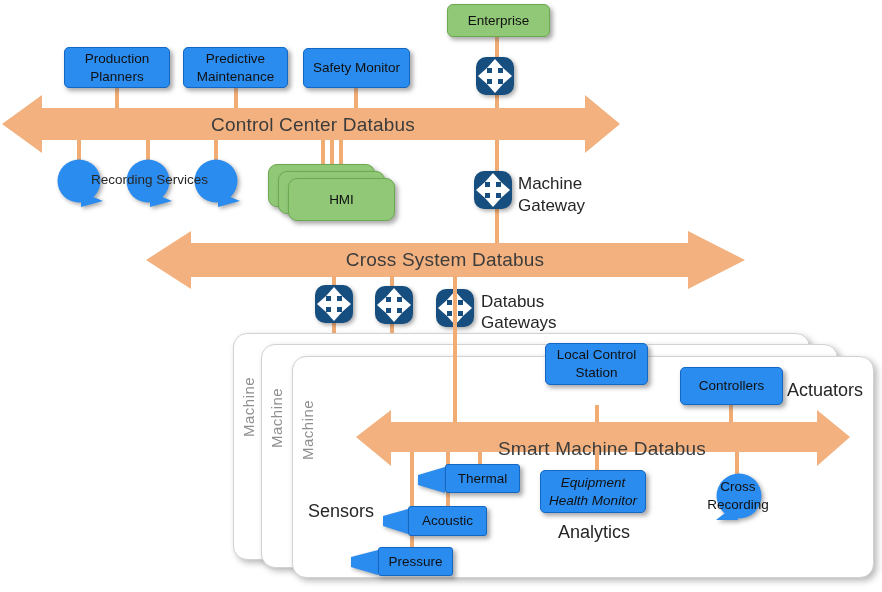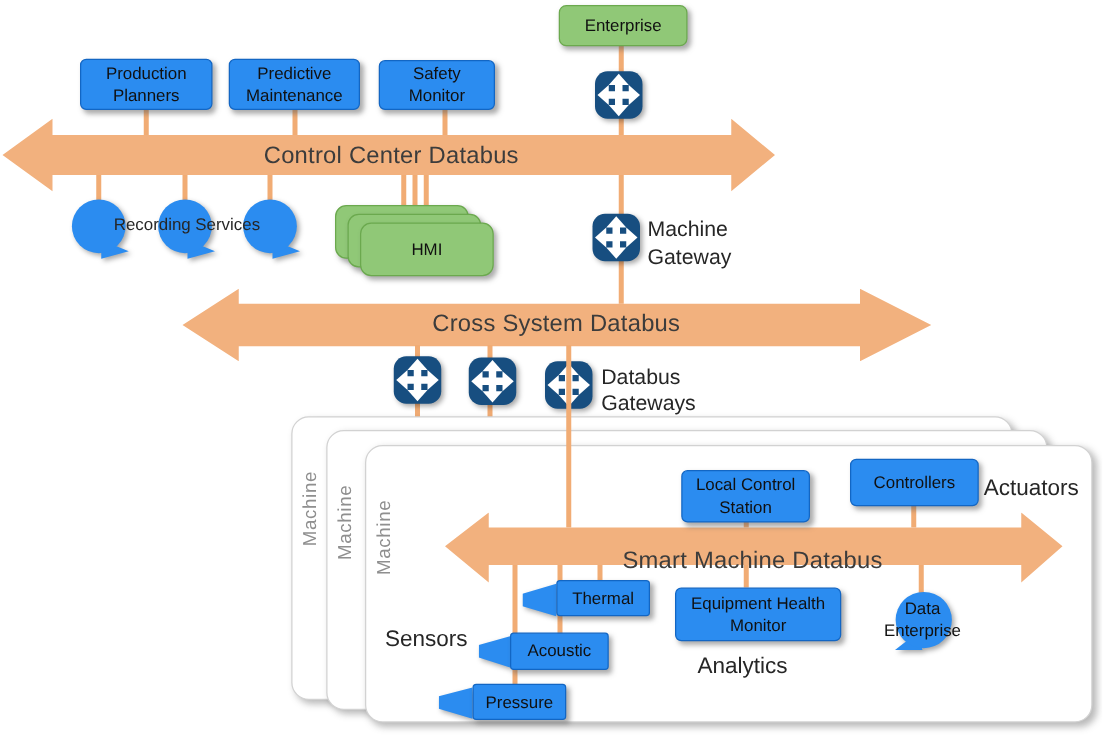--- a/index.html
+++ b/index.html
@@ -67,21 +67,21 @@
   <div class="conn" style="left:339px;top:140px;height:42px;"></div>
   <div class="conn" style="left:332px;top:276px;height:60px;"></div>
   <div class="conn" style="left:390px;top:276px;height:72px;"></div>
 
   <div class="bluebox" style="left:64px;top:47px;width:106px;height:41px;">
     <span>Production Planners</span>
   </div>
   <div class="bluebox" style="left:183px;top:47px;width:105px;height:41px;">
     <span>Predictive Maintenance</span>
   </div>
-  <div class="bluebox" style="left:303px;top:48px;width:93px;height:40px;">
+  <div class="bluebox" style="left:303px;top:48px;width:107px;height:40px;">
     <span>Safety Monitor</span>
   </div>
 
   <div class="greenbox" style="left:447px;top:4px;width:103px;height:33px;">
     <span>Enterprise</span>
   </div>
 
   <svg class="icon-svg" style="left:475px;top:56px;" width="40" height="40" viewBox="0 0 40 40">
     <rect x="1" y="1" width="38" height="38" rx="10" fill="#174E80"></rect>
     <g fill="#fff">
@@ -181,29 +181,29 @@
   <div class="conn" style="left:735px;top:452px;height:25px;"></div>
   <div class="conn" style="left:410px;top:452px;height:98px;"></div>
   <div class="conn" style="left:446px;top:452px;height:57px;"></div>
   <div class="conn" style="left:478px;top:452px;height:15px;"></div>
 
   <svg class="bus-svg" style="left:355px;top:410px;" width="496" height="57" viewBox="0 0 496 57">
     <path d="M1,27 L36,0 L36,12 L462,12 L462,0 L495,27 L462,56 L462,42 L36,42 L36,56 Z" fill="#F2B17E"></path>
   </svg>
   <div class="bus-label" style="left:602px;top:437px;margin-top:12px;">Smart Machine Databus</div>
 
-  <div class="bluebox" style="left:545px;top:376px;width:103px;height:42px;">
+  <div class="bluebox" style="left:545px;top:343px;width:103px;height:42px;">
     <span>Local Control Station</span>
   </div>
   <div class="bluebox" style="left:680px;top:367px;width:103px;height:38px;">
     <span>Controllers</span>
   </div>
   <div class="plain-label" style="left:787px;top:380px;font-size:18px;">Actuators</div>
 
-  <div class="bluebox" style="left:540px;top:470px;width:133px;height:43px;">
+  <div class="bluebox" style="left:540px;top:470px;width:106px;height:43px;font-style:italic;">
     <span>Equipment Health Monitor</span>
   </div>
   <div class="plain-label" style="left:558px;top:522px;font-size:18px;">Analytics</div>
 
   <div class="plain-label" style="left:308px;top:501px;font-size:18px;">Sensors</div>
 
   <svg class="icon-svg" style="left:418px;top:466px;" width="29" height="28" viewBox="0 0 29 28">
     <polygon points="0,9 27,1 27,27 0,19" fill="#2B8CF0"></polygon>
   </svg>
   <div class="bluebox" style="left:445px;top:464px;width:75px;height:29px;border-radius:3px;">
@@ -221,15 +221,15 @@
     <polygon points="0,8 27,1 27,26 0,18" fill="#2B8CF0"></polygon>
   </svg>
   <div class="bluebox" style="left:378px;top:547px;width:75px;height:29px;border-radius:3px;">
     <span>Pressure</span>
   </div>
 
   <svg class="icon-svg" style="left:712px;top:472px;" width="52" height="52" viewBox="0 0 52 52">
     <polygon points="22,34 4,48 26,48" fill="#2B8CF0"></polygon>
     <circle cx="27" cy="24" r="22.5" fill="#2B8CF0"></circle>
   </svg>
-  <div class="bubble-text" style="left:700px;top:478px;width:76px;">Data Enterprise</div>
+  <div class="bubble-text" style="left:700px;top:478px;width:76px;">Cross Recording</div>
 
 </div>
 
 </body></html>

